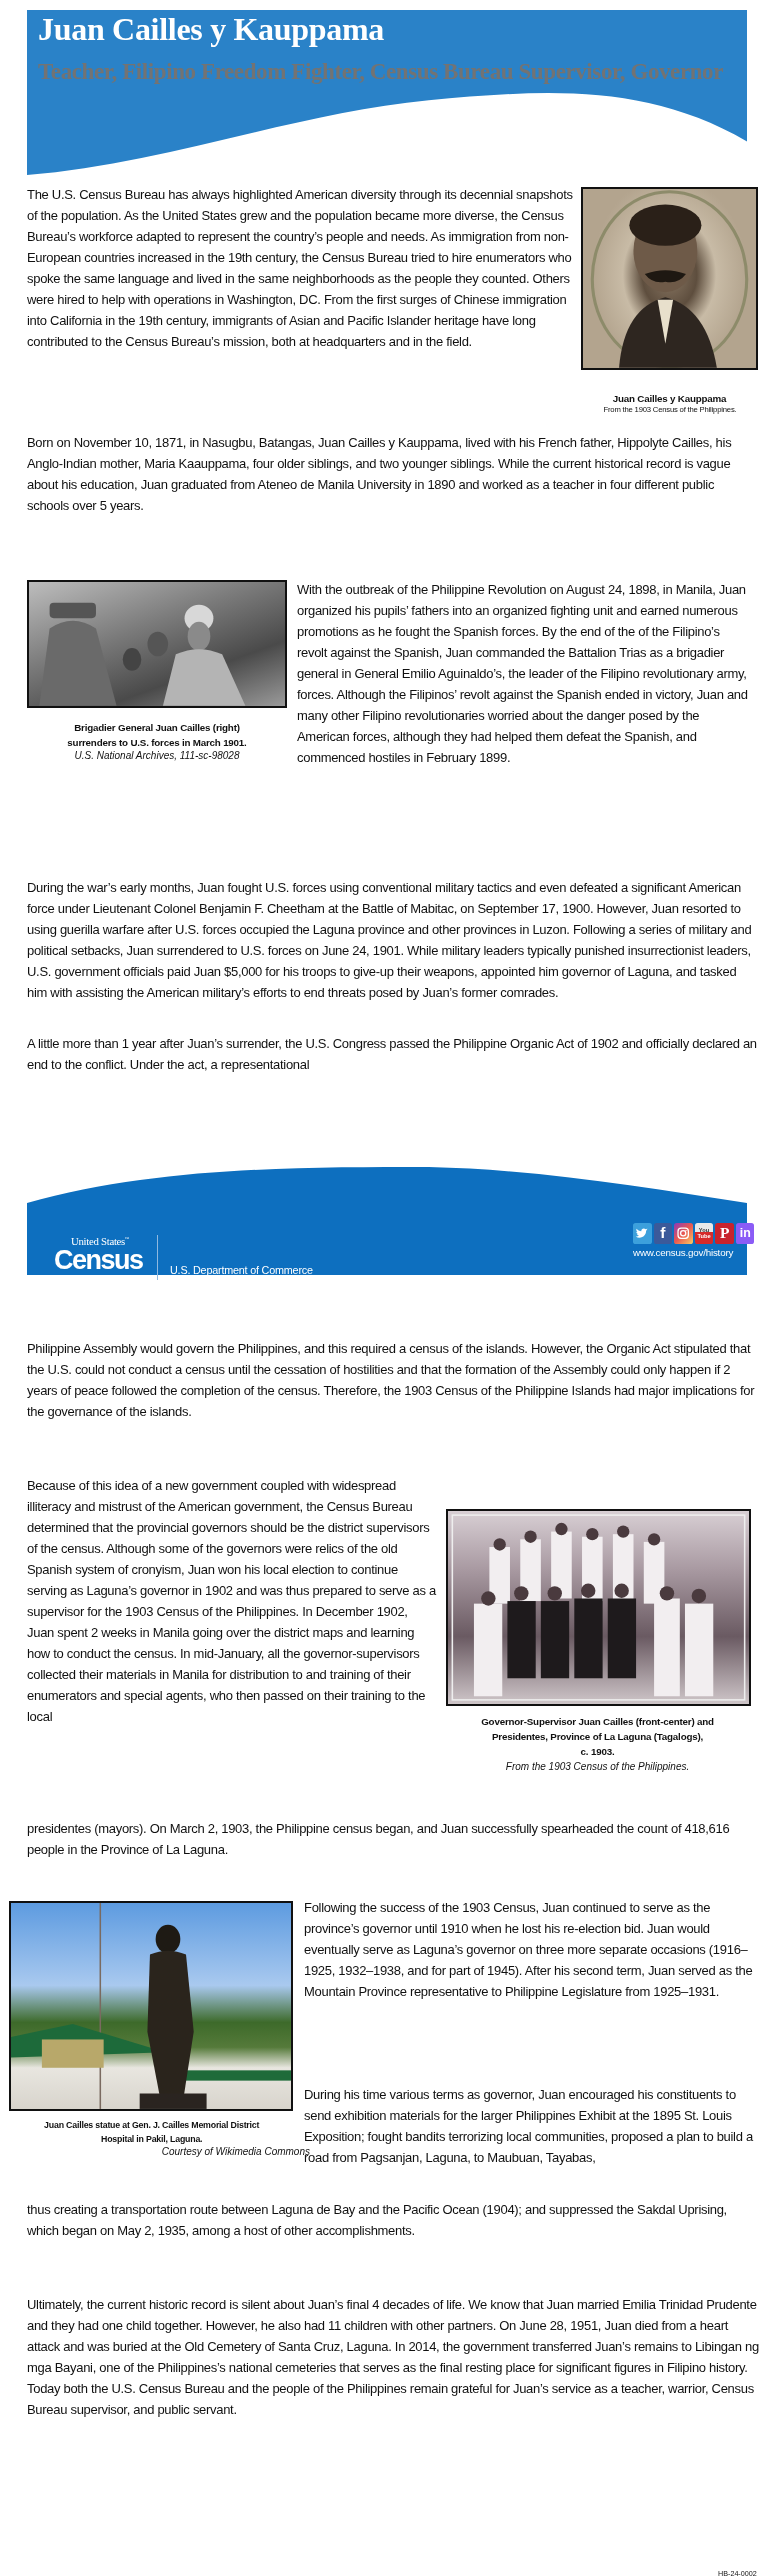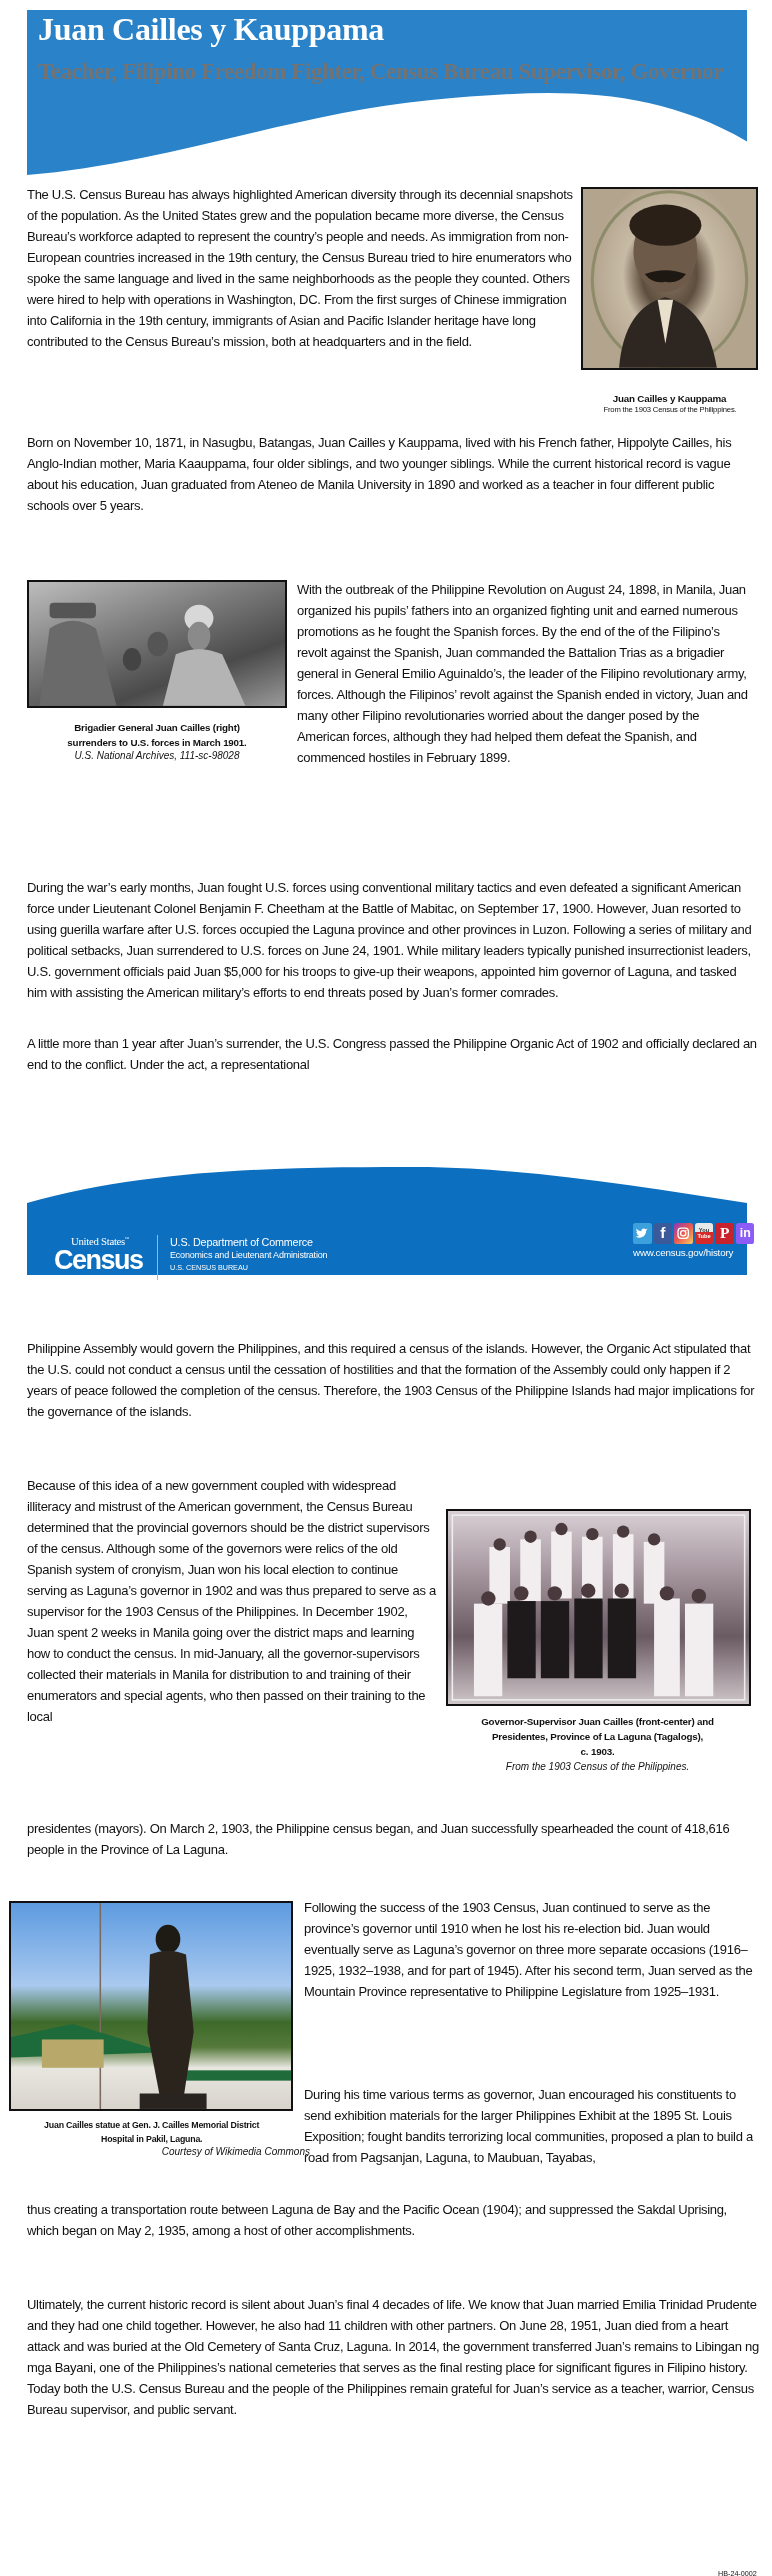--- a/index.html
+++ b/index.html
@@ -9,21 +9,21 @@
   .header-band { left:27px; top:10.3px; width:720px; height:165px; }
   .header-title { left:38px; top:11.3px; font-family:"Liberation Serif", "DejaVu Serif", serif; font-size:32px; font-weight:bold; color:#fff; letter-spacing:-0.3px; line-height:36px; margin:0; }
   .header-sub { left:38px; top:58px; width:706px; font-family:"Liberation Serif", "DejaVu Serif", serif; font-size:23px; color:#737373; line-height:28px; margin:0; letter-spacing:-0.4px; }
   .photo { border:2.1px solid #111; box-sizing:border-box; overflow:hidden; }
   .cap-bold { font-weight:bold; font-size:9.8px; line-height:14.4px; text-align:center; letter-spacing:-0.2px; margin:0; }
   .cap-small { font-size:7.7px; line-height:10.3px; text-align:center; letter-spacing:-0.2px; margin:0; }
   .cap-ital { font-style:italic; font-size:10px; line-height:11.3px; text-align:center; margin:0; }
   .footer-band { left:27px; top:1167px; width:720px; height:108px; }
   .logo-box { left:54px; top:1234px; width:93px; height:67px; color:#fff; }
   .dept-lines { left:170px; top:1235px; color:#fff; }
-  .dept-lines div { white-space:nowrap; }
+  .dept-lines div { white-space:nowrap;margin-top:28px; }
   .social-row { left:633px; top:1223px; display:flex; gap:2.1px; }
   .social { width:18.5px; height:20.6px; border-radius:2.6px; display:flex; align-items:center; justify-content:center; color:#fff; font-weight:bold; font-size:11.3px; }
   .social-url { left:633px; top:1247px; color:#fff; font-size:9.8px; letter-spacing:-0.2px; }
   .doc-code { left:718px; top:2569px; font-size:7.2px; color:#111; }
 </style>
 </head>
 <body>
 
 <svg class="abs header-band" viewBox="0 0 1398 320" preserveAspectRatio="none">
   <path d="M0,0 H1398 V255 C1200,140 1000,155 780,175 C520,200 260,300 0,320 Z" fill="#2a82c8"></path>

